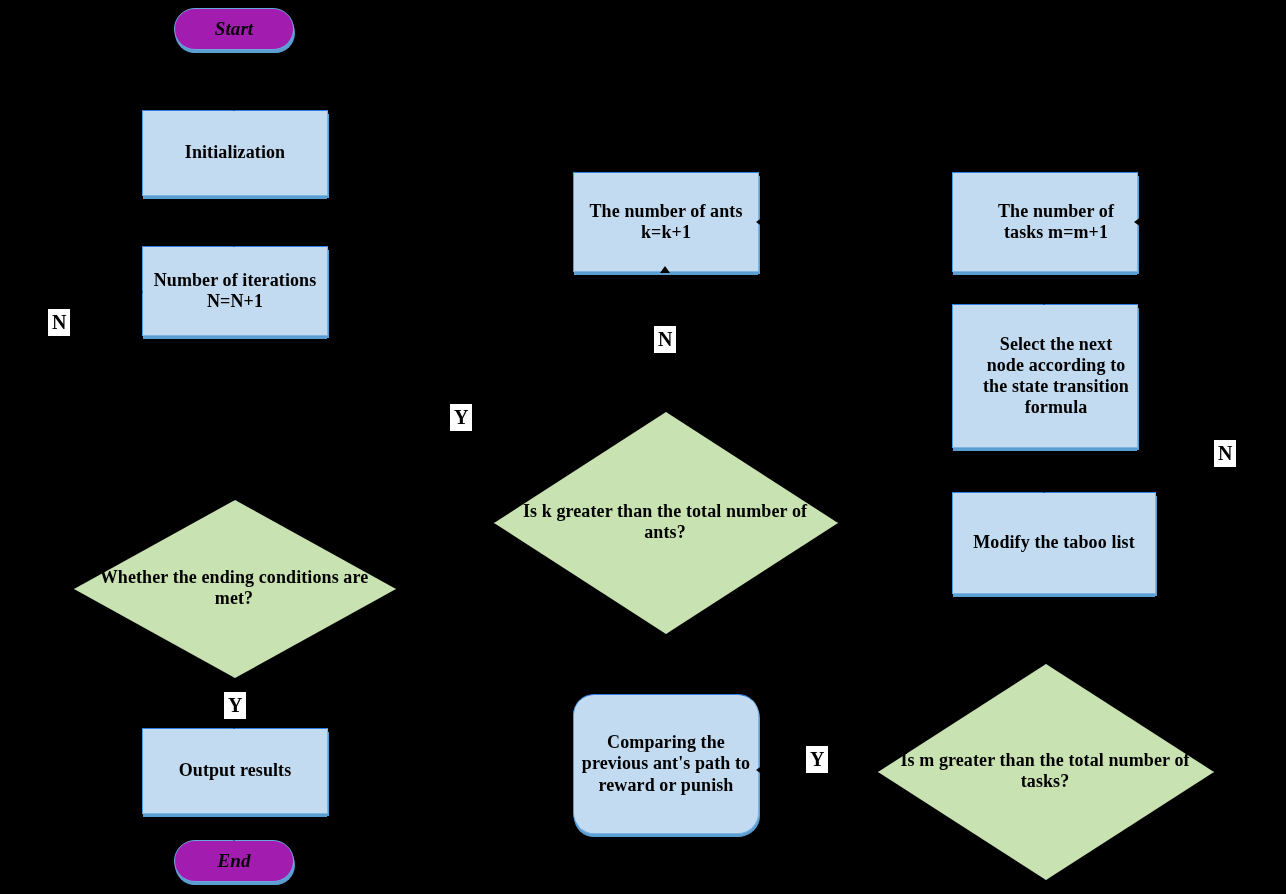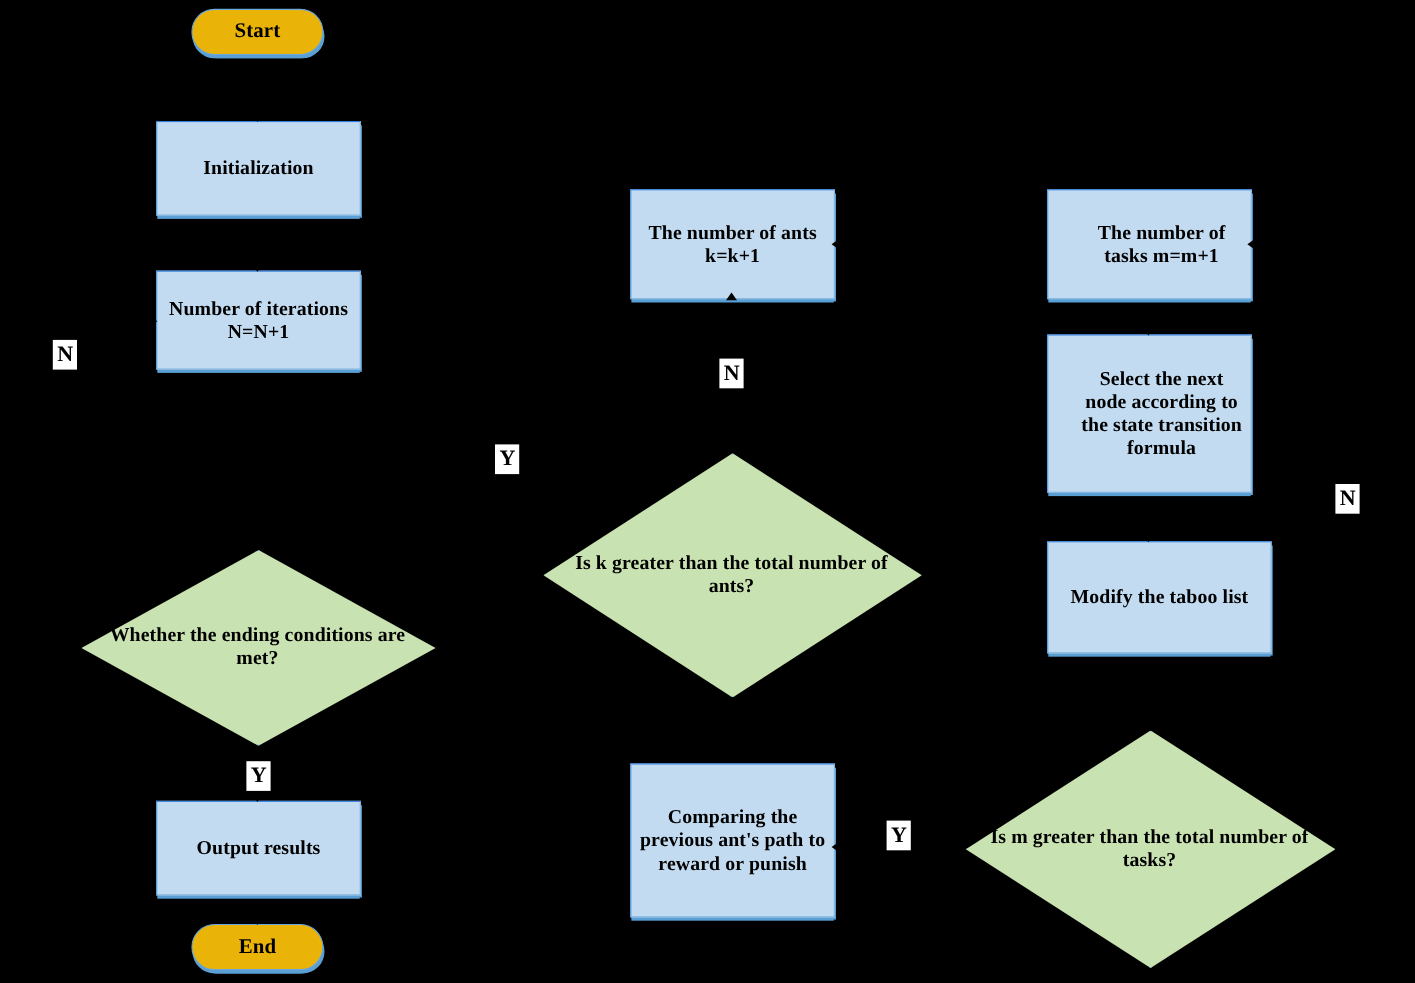--- a/index.html
+++ b/index.html
@@ -82,26 +82,27 @@
     z-index: -1;
   }
   .decision .dia-text {
     position: relative;
     z-index: 2;
     padding: 0 10px;
   }
 
   
   .term {
-    background: #eab308;
+    background: #a21caf;
     border: 1px solid #6aa7dc;
     border-radius: 999px;
     box-shadow: 0 4px 0 -1px #5a9fd4,
                 2px 4px 0 -1px #5a9fd4;
     font-size: 19px;
+    font-style: italic;
   }
 
   
   .edge-label {
     position: absolute;
     background: #ffffff;
     color: #000000;
     font-family: "Liberation Serif", "DejaVu Serif", serif;
     font-weight: bold;
     font-size: 20px;
@@ -231,21 +232,21 @@
   <div class="node proc" style="left:573px; top:172px; width:186px; height:100px;">
     <span>The number of ants k=k+1</span>
   </div>
 
   <div class="node decision" style="left:494px; top:412px; width:342px; height:220px;">
     <span class="dia-shadow"></span>
     <span class="dia-shape"></span>
     <span class="dia-text">Is k greater than the total number of ants?</span>
   </div>
 
-  <div class="node proc" style="left:573px; top:694px; width:186px; height:140px;">
+  <div class="node proc" style="left:573px; top:694px; width:186px; height:140px;border-radius:21px;">
     <span>Comparing the previous ant's path to reward or punish</span>
   </div>
 
   <div class="node proc" style="left:952px; top:172px; width:186px; height:100px;padding-left:28px;">
     <span>The number of tasks m=m+1</span>
   </div>
 
   <div class="node proc" style="left:952px; top:304px; width:186px; height:144px;padding-left:28px;">
     <span>Select the next node according to the state transition formula</span>
   </div>

